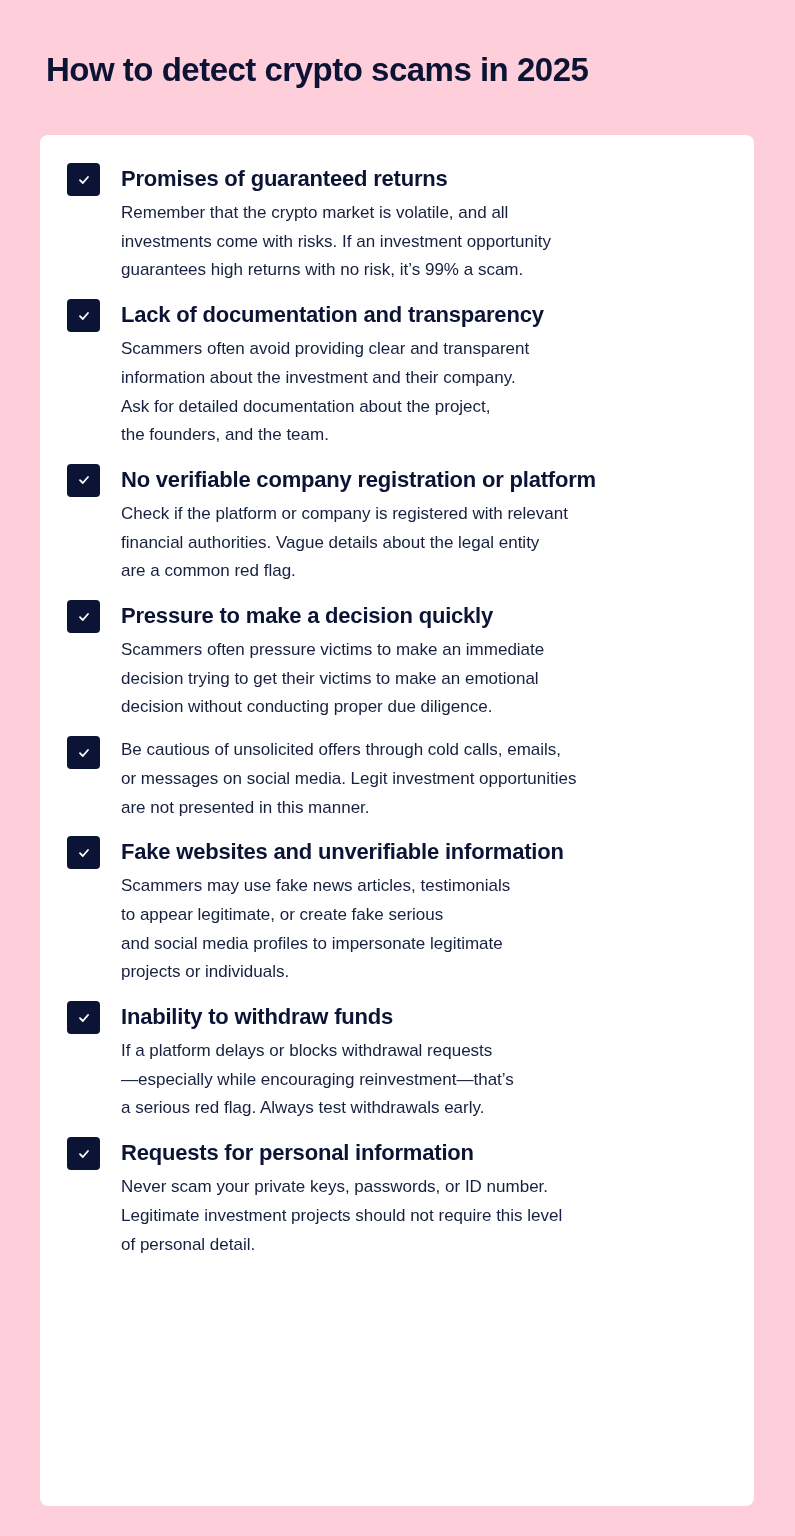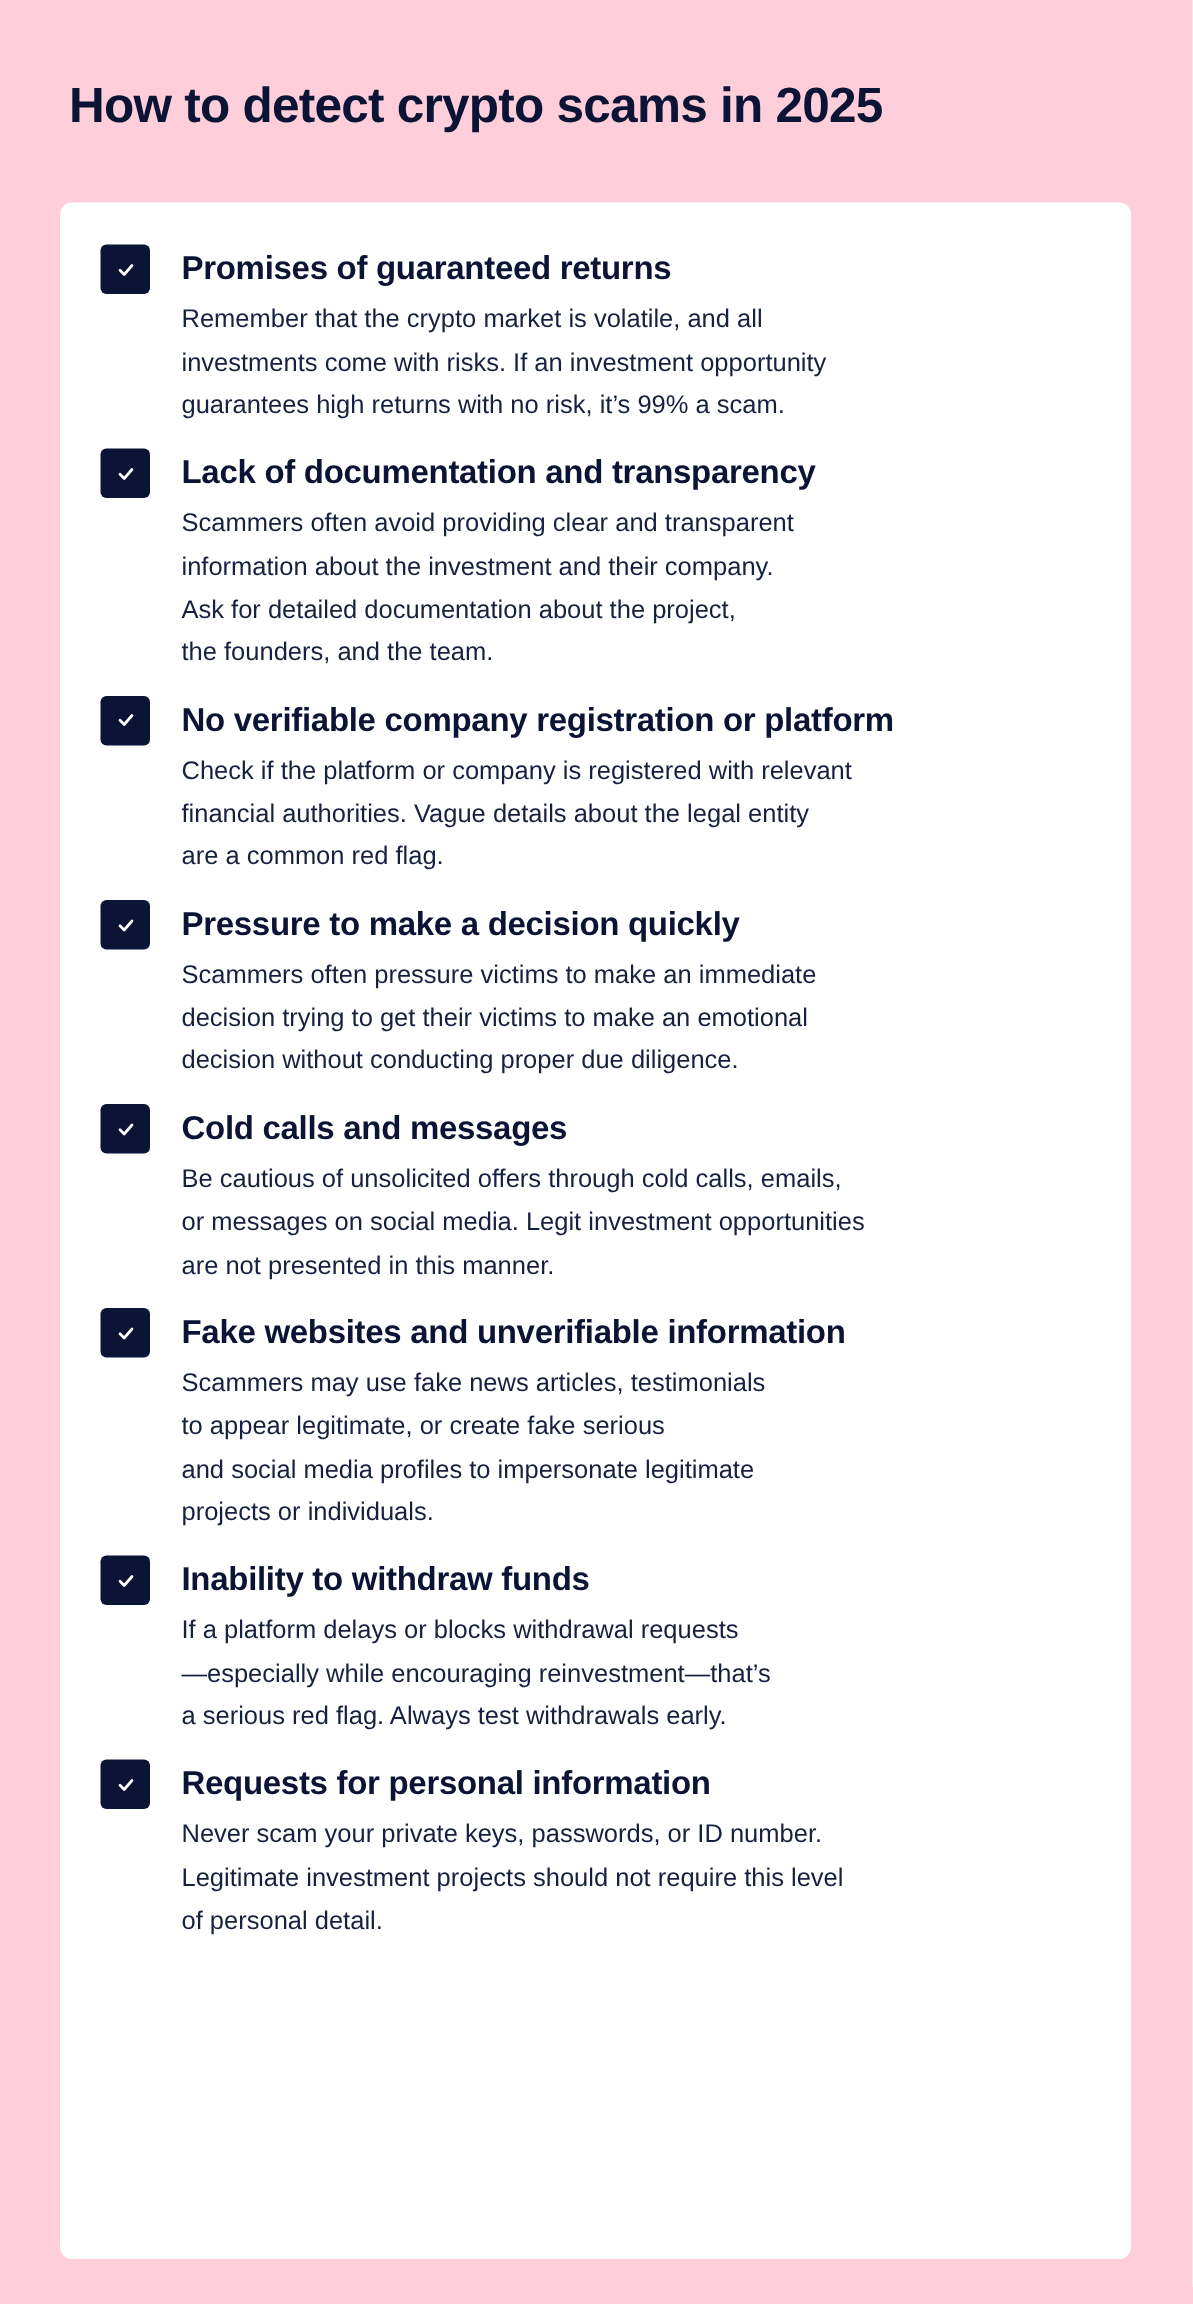--- a/index.html
+++ b/index.html
@@ -123,21 +123,20 @@
 decision trying to get their victims to make an emotional
 decision without conducting proper due diligence.</p>
   </div>
 
   <div class="item">
     <span class="check">
       <svg viewBox="0 0 12 12">
           <path d="M2 6.2 L4.8 9 L10 3" fill="none" stroke="#fff" stroke-width="1.8" stroke-linecap="round" stroke-linejoin="round"></path>
         </svg>
     </span>
-    <div class="item-title">Cold calls and messages</div>
     <p class="item-body">Be cautious of unsolicited offers through cold calls, emails,
 or messages on social media. Legit investment opportunities
 are not presented in this manner.</p>
   </div>
 
   <div class="item">
     <span class="check">
       <svg viewBox="0 0 12 12">
           <path d="M2 6.2 L4.8 9 L10 3" fill="none" stroke="#fff" stroke-width="1.8" stroke-linecap="round" stroke-linejoin="round"></path>
         </svg>

